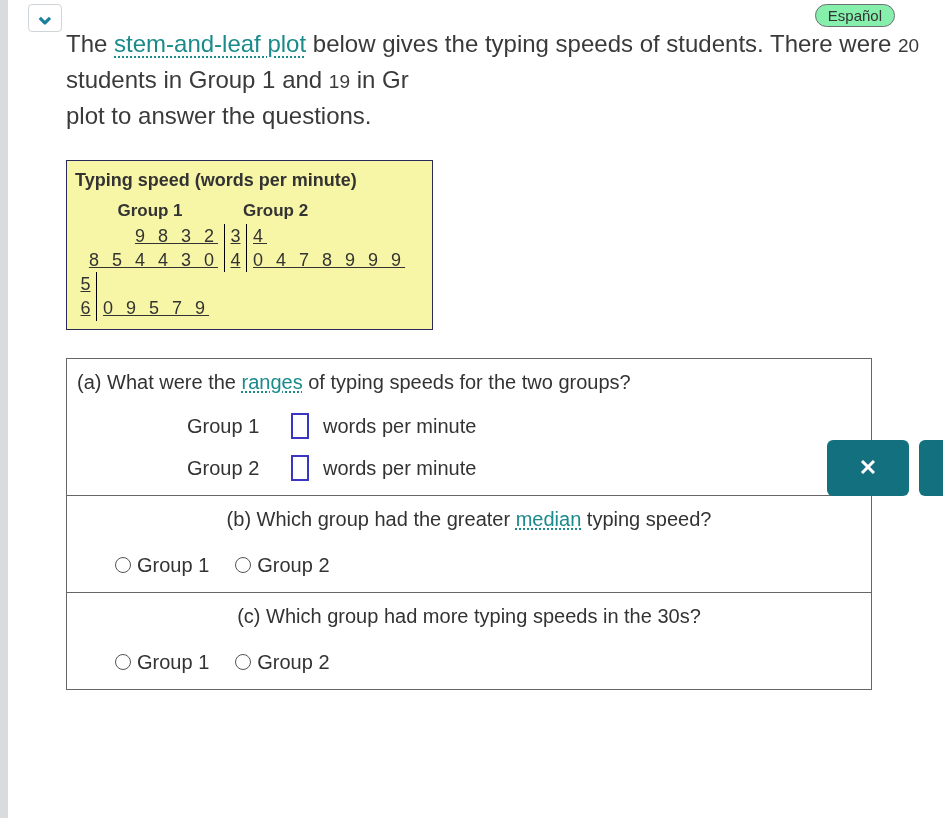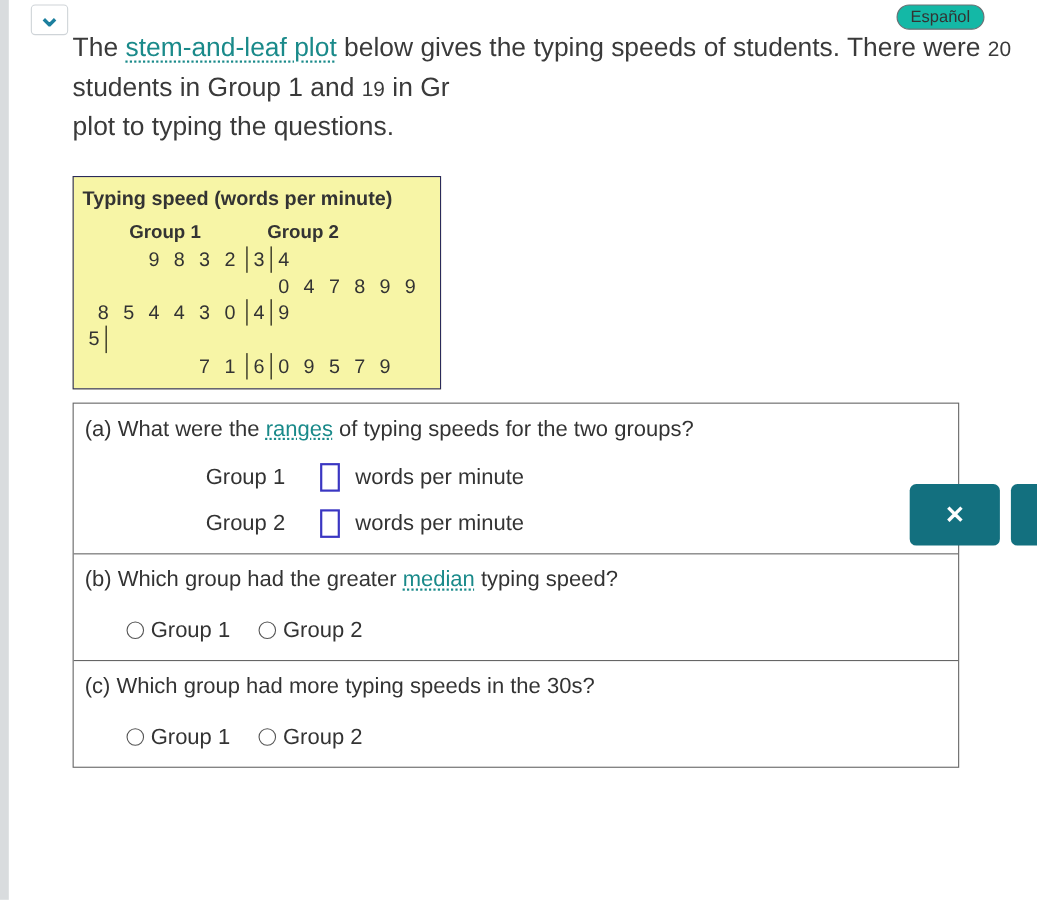--- a/index.html
+++ b/index.html
@@ -33,21 +33,21 @@
   }
   .lang-pill {
     position: absolute;
     top: 4px; right: 48px;
     border: 1.5px solid #6b7074;
     border-radius: 14px;
     padding: 2px 12px;
     font-size: 15px;
     color: #333;
     cursor: pointer;
-    background: #14b8a6;
+    background: #86efac;
   }
   .content {
     position: absolute;
     left: 66px; right: 0; top: 26px;
     line-height: 1.5;
     color: #333;
   }
   .prompt {
     font-size: 24px;
     color: #3a3a3a;
@@ -56,60 +56,60 @@
     color: #1a8a8a;
     text-decoration: underline dotted;
     text-underline-offset: 4px;
     text-decoration-thickness: 2px;
   }
   .inline-num { font-size: 19px; }
   .stemleaf-box {
     margin-top: 26px;
     border: 1.5px solid #2a2a5a;
     background: #f7f5a6;
-    width: 335px;
+    width: 367px;
     padding: 6px 8px 8px 8px;
   }
   .sl-title { font-weight: bold; font-size: 18px; }
   .sl-headers {
     display: flex; font-weight: bold; font-size: 17px;
     margin-top: 4px;
   }
   .sl-headers .h1 { width: 150px; text-align: center; }
   .sl-headers .h2 { width: 150px; text-align: left; padding-left: 18px;}
   .sl-table {
     margin-top: 0px;
     font-size: 18px;
   }
-  .sl-row { display: flex; align-items: flex-end; line-height: 1.35; }
+  .sl-row { display: flex; align-items: flex-end; line-height: 1.35; text-decoration: underline; }
   .sl-left {
     width: 150px;
     text-align: right;
     letter-spacing: 4px;
     padding-right: 6px;
     border-right: 1.5px solid #000;
   }
   .sl-stem {
     width: 22px; text-align: center;
     border-right: 1.5px solid #000;
   }
   .sl-right {
     padding-left: 6px;
     letter-spacing: 4px;
     flex: 1;
     text-align: left;
   }
   .qa-box {
-    margin-top: 12px;
+    margin-top: 28px;
     border: 1px solid #666;
     width: 806px;
     font-size: 20px;
   }
   .qa-row { padding: 8px 10px; }
-  .qa-sep { border-top: 1px solid #666; }
+  .qa-sep { border-top: 1px solid #666; text-align: center; }
   .qa-box a.link {
     color: #1a8a8a;
     text-decoration: underline dotted;
     text-underline-offset: 3px;
   }
   .ans-line {
     display: flex; align-items: center; gap: 14px;
     padding: 6px 10px 6px 120px;
     font-size: 20px;
   }
@@ -164,21 +164,21 @@
 <div class="collapse-btn">
   <span class="chev"></span>
 </div>
 
 <div class="lang-pill">Español</div>
 
 <div class="content">
   <div class="prompt">
     <span>The </span><a href="#" class="link">stem-and-leaf plot</a><span> below gives the typing speeds of students. There were </span><span class="inline-num">20</span><span> students in Group 1 and </span><span class="inline-num">19</span><span> in Gr</span>
     <br>
-    <span>plot to typing the questions.</span>
+    <span>plot to answer the questions.</span>
   </div>
 
   <div class="stemleaf-box">
     <div class="sl-title">Typing speed (words per minute)</div>
     <div class="sl-headers">
       <div class="h1">Group 1</div>
       <div class="h2">Group 2</div>
     </div>
     <div class="sl-table">
       <div class="sl-row">
@@ -188,21 +188,20 @@
       </div>
       <div class="sl-row">
         <div class="sl-left">8 5 4 4 3 0</div>
         <div class="sl-stem">4</div>
         <div class="sl-right">0 4 7 8 9 9 9</div>
       </div>
       <div class="sl-row">
         <div class="sl-stem">5</div>
       </div>
       <div class="sl-row">
-        <div class="sl-left">7 1</div>
         <div class="sl-stem">6</div>
         <div class="sl-right">0 9 5 7 9</div>
       </div>
     </div>
   </div>
 
   <div class="qa-box">
     <div class="qa-row">
       <span>(a)</span><span> What were the </span><a href="#" class="link">ranges</a><span> of typing speeds for the two groups?</span>
     </div>

